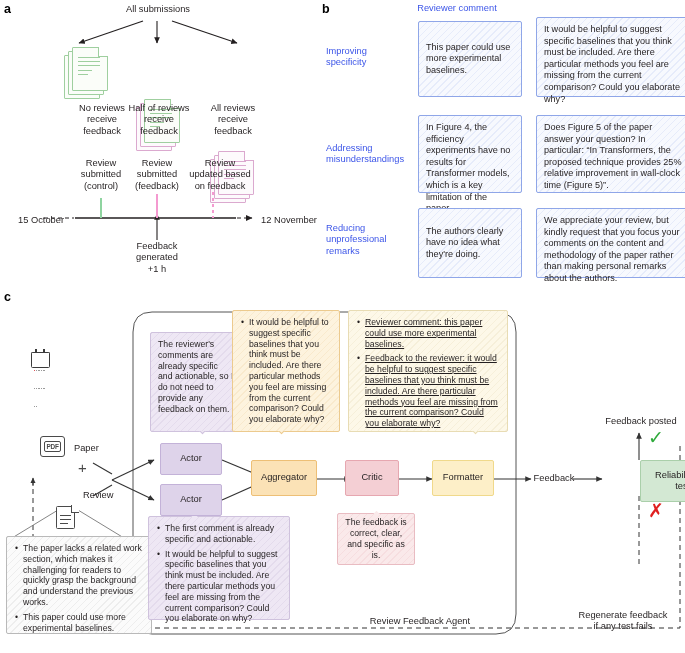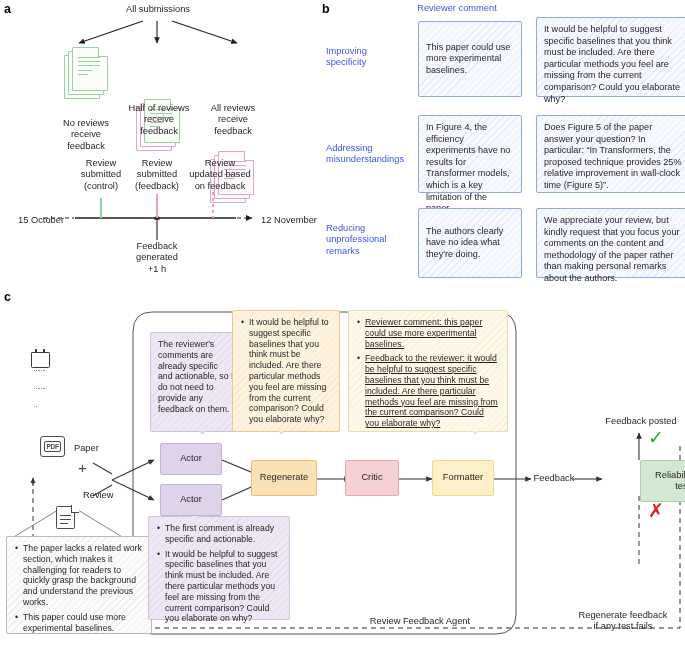--- a/index.html
+++ b/index.html
@@ -193,21 +193,21 @@
       <div class="sheet s1"></div>
     <div class="lines">
         <i></i>
         <i></i>
         <i></i>
         <i></i>
         <i></i>
       </div>
   </div>
 
-  <div class="abs doclabel" style="left:38px;top:103px;white-space:pre-line;margin-top:15px;">No reviews
+  <div class="abs doclabel" style="left:54px;top:103px;white-space:pre-line;">No reviews
 receive
 feedback</div>
   <div class="abs doclabel" style="left:111px;top:103px;white-space:pre-line;">Half of reviews
 receive
 feedback</div>
   <div class="abs doclabel" style="left:185px;top:103px;white-space:pre-line;">All reviews
 receive
 feedback</div>
 
   <div class="abs tl-label" style="left:70px;top:158px;width:62px;white-space:pre-line;">Review
@@ -374,24 +374,28 @@
   </div>
 
   <div class="cbubble cb-cream" style="left:348px;top:22px;width:160px;height:122px;text-decoration:underline;">
     <span class="tail-d" style="left:76%;"></span>
     <ul>
       <li>Reviewer comment: this paper could use more experimental baselines.</li>
       <li>Feedback to the reviewer: it would be helpful to suggest specific baselines that you think must be included. Are there particular methods you feel are missing from the current comparison? Could you elaborate why?</li>
     </ul>
   </div>
 
+  <div class="cbubble cb-pink" style="left:337px;top:225px;width:78px;height:52px;text-align:center;display:flex;align-items:center;justify-content:center;">
+    <span class="tail-u" style="left:42%;"></span>
+    <span>The feedback is correct, clear, and specific as is.</span>
+  </div>
 
   <div class="nodebox node-actor" style="left:160px;top:155px;width:62px;height:32px;">Actor</div>
   <div class="nodebox node-actor" style="left:160px;top:196px;width:62px;height:32px;">Actor</div>
-  <div class="nodebox node-agg" style="left:251px;top:172px;width:66px;height:36px;">Regenerate</div>
+  <div class="nodebox node-agg" style="left:251px;top:172px;width:66px;height:36px;">Aggregator</div>
   <div class="nodebox node-critic" style="left:345px;top:172px;width:54px;height:36px;">Critic</div>
   <div class="nodebox node-fmt" style="left:432px;top:172px;width:62px;height:36px;">Formatter</div>
   <div class="abs c-text" style="left:532px;top:185px;width:44px;text-align:center;">Feedback</div>
   <div class="nodebox node-rel" style="left:640px;top:172px;width:70px;height:42px;white-space:pre-line;">Reliability
 tests</div>
 
   <div class="abs c-text" style="left:596px;top:128px;width:90px;text-align:center;">Feedback posted</div>
   <div class="abs" style="left:648px;top:140px;font-size:19px;font-weight:bold;color:#2faa3c;line-height:1;">✓</div>
   <div class="abs" style="left:648px;top:213px;font-size:19px;font-weight:bold;color:#e02020;line-height:1;">✗</div>
 

